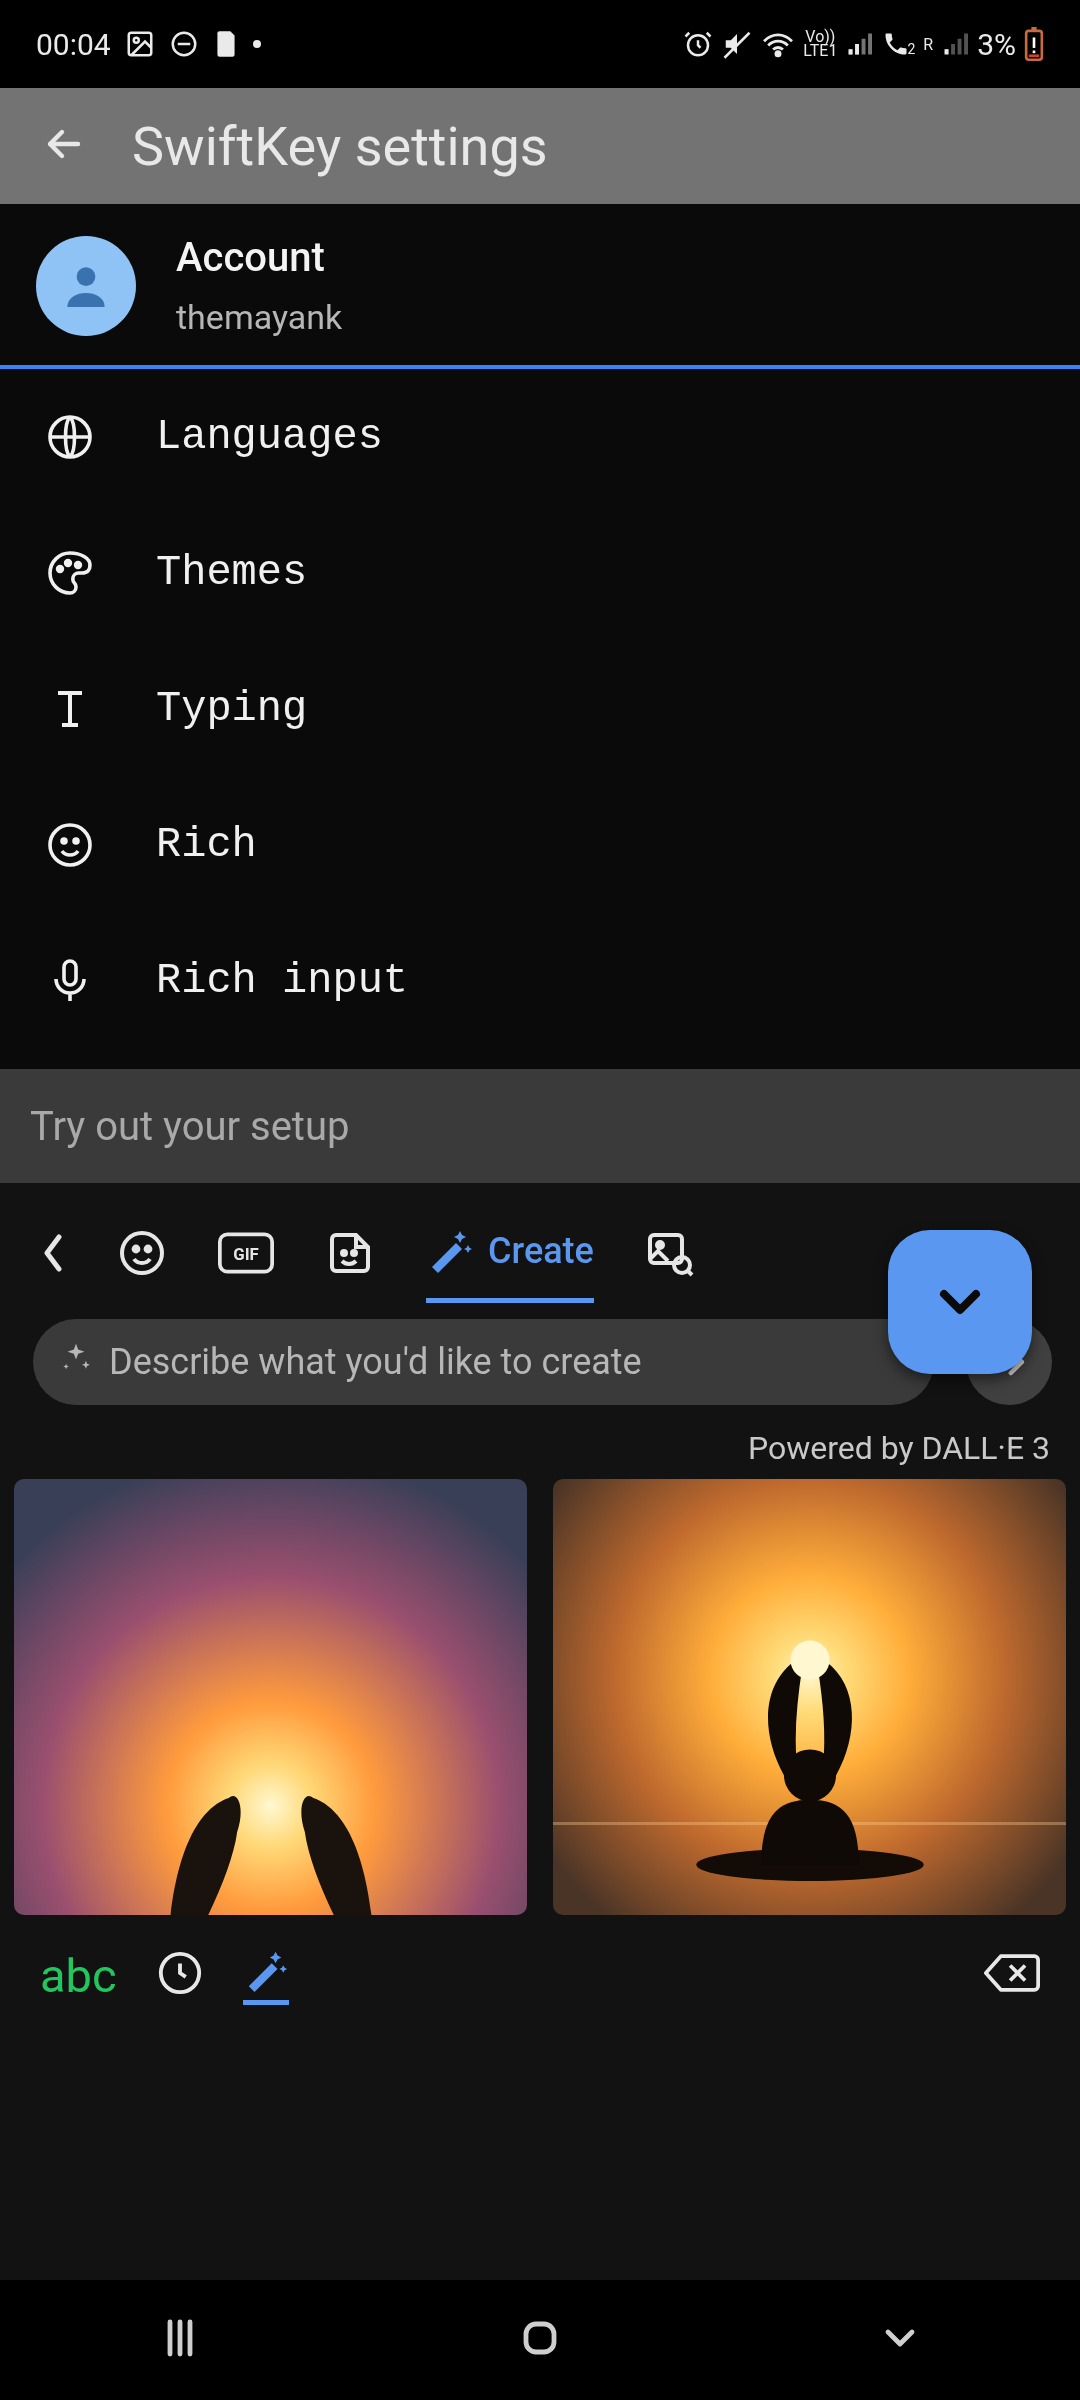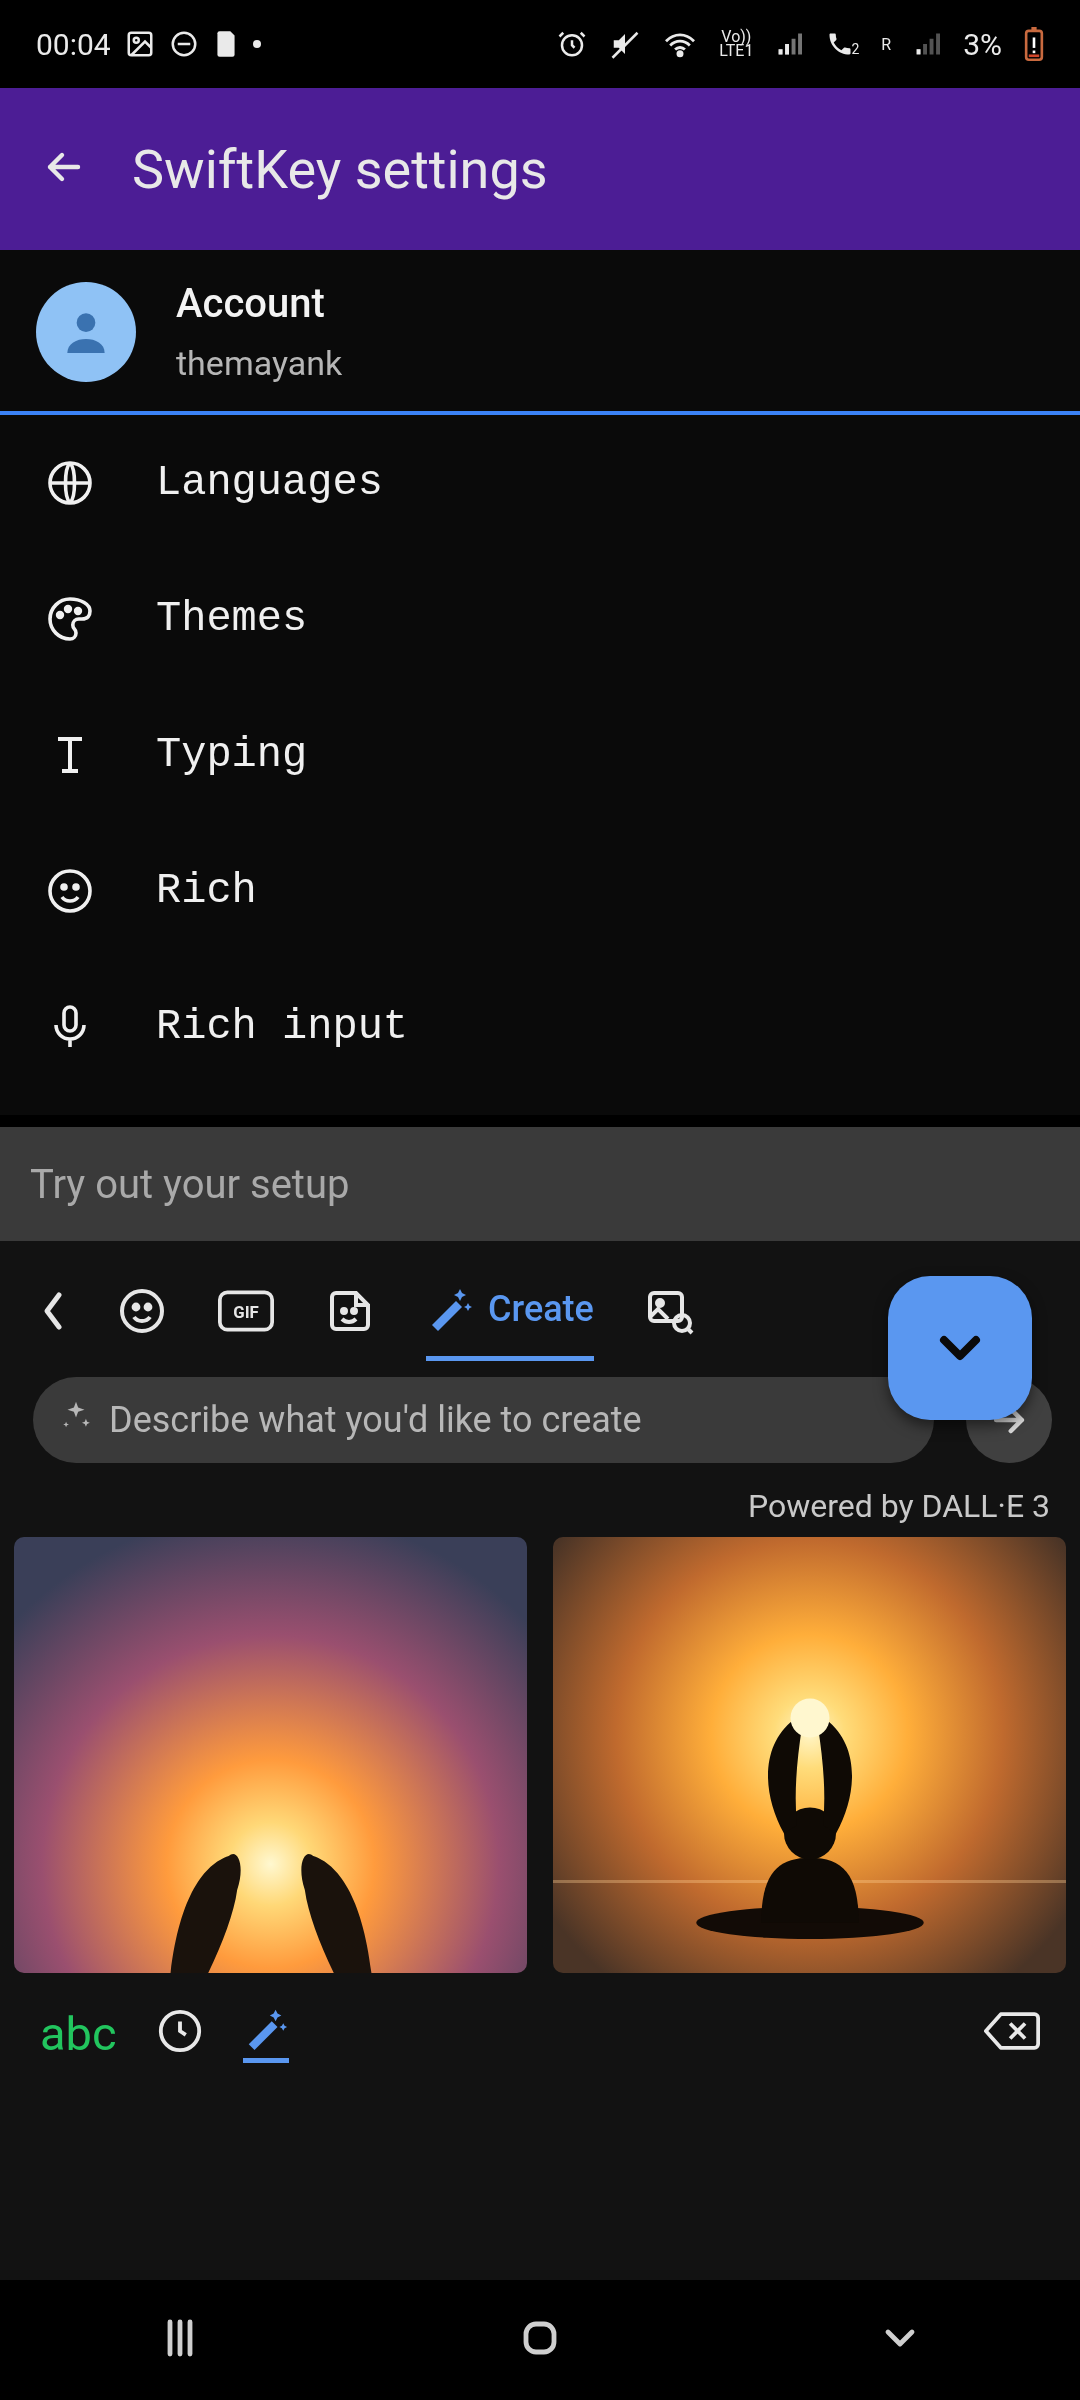--- a/index.html
+++ b/index.html
@@ -2,44 +2,44 @@
 <html><head>
 <meta charset="utf-8">
 <style>
   * { box-sizing: border-box; margin: 0; padding: 0; }
   html, body { width: 1080px; height: 2400px; background: #000; font-family: -apple-system, Roboto, "Segoe UI", sans-serif; color: #fff; overflow: hidden; }
   body { display: flex; flex-direction: column; }
 
   
   .status-bar { height: 88px; display: flex; align-items: center; justify-content: space-between; padding: 0 36px; font-size: 30px; color: #eaeaea; }
   .sb-left { display: flex; align-items: center; gap: 14px; }
-  .sb-right { display: flex; gap: 22px; }
+  .sb-right { display: flex; gap: 8px; }
   .sb-ico { display:inline-flex; align-items:center; justify-content:center; }
   .dot { width:8px; height:8px; background:#eaeaea; border-radius:50%; }
 
   
-  .app-bar { height: 162px; display:flex; align-items:center; gap: 44px; padding: 0 40px; background:#4c1d95; }
+  .app-bar { height: 116px; display:flex; align-items:center; gap: 44px; padding: 0 40px; background:#737373; }
   .app-bar .title { font-size: 54px; font-weight: 400; color:#e8e8e8; }
 
   
   .settings { background:#0a0a0a; }
   .account-row { display:flex; align-items:center; gap: 40px; padding: 30px 40px 28px 36px; border-bottom:4px solid #3b82f6; }
   .avatar { width:100px; height:100px; border-radius:50%; background:#8fc2f5; display:flex; align-items:center; justify-content:center; color:#1b4a7a; }
   .acc-text .p1 { font-size: 40px; font-weight:500; color:#f3f3f3; }
   .acc-text .p2 { font-size: 34px; color:#b6b6b6; margin-top:16px; }
 
   .item { display:flex; align-items:center; gap: 56px; padding: 44px 40px; font-family: Liberation Mono, monospace; }
   .item .icon { width:60px; display:flex; justify-content:center; color:#f0f0f0; }
   .item .label { font-size: 42px; font-weight:500; color:#f0f0f0; }
 
   
   .fab { position:absolute; top: 1026px; right: 48px; width:144px; height:144px; background:#5a97f0; border-radius:42px; display:flex; align-items:center; justify-content:center; box-shadow:0 6px 14px rgba(0,0,0,.5); }
 
   
-  .try-banner { height:114px; background:#3a3a3a; display:flex; align-items:center; padding: 0 30px; margin-top: 12px; }
+  .try-banner { height:114px; background:#3a3a3a; display:flex; align-items:center; padding: 0 30px; }
   .try-banner span { font-size:40px; color:#a9a9a9; }
 
   
   .kbd { flex:1; background:#121212; display:flex; flex-direction:column; }
   .tabs { display:flex; align-items:center; gap: 52px; padding: 20px 40px 0 40px; height:120px; }
   .tab { display:flex; align-items:center; gap:14px; height:100%; color:#e6e6e6; }
   .tab.active { color:#5a97f0; border-bottom:5px solid #5a97f0; }
   .tab .tab-label { font-size:36px; font-weight:500; }
 
   

